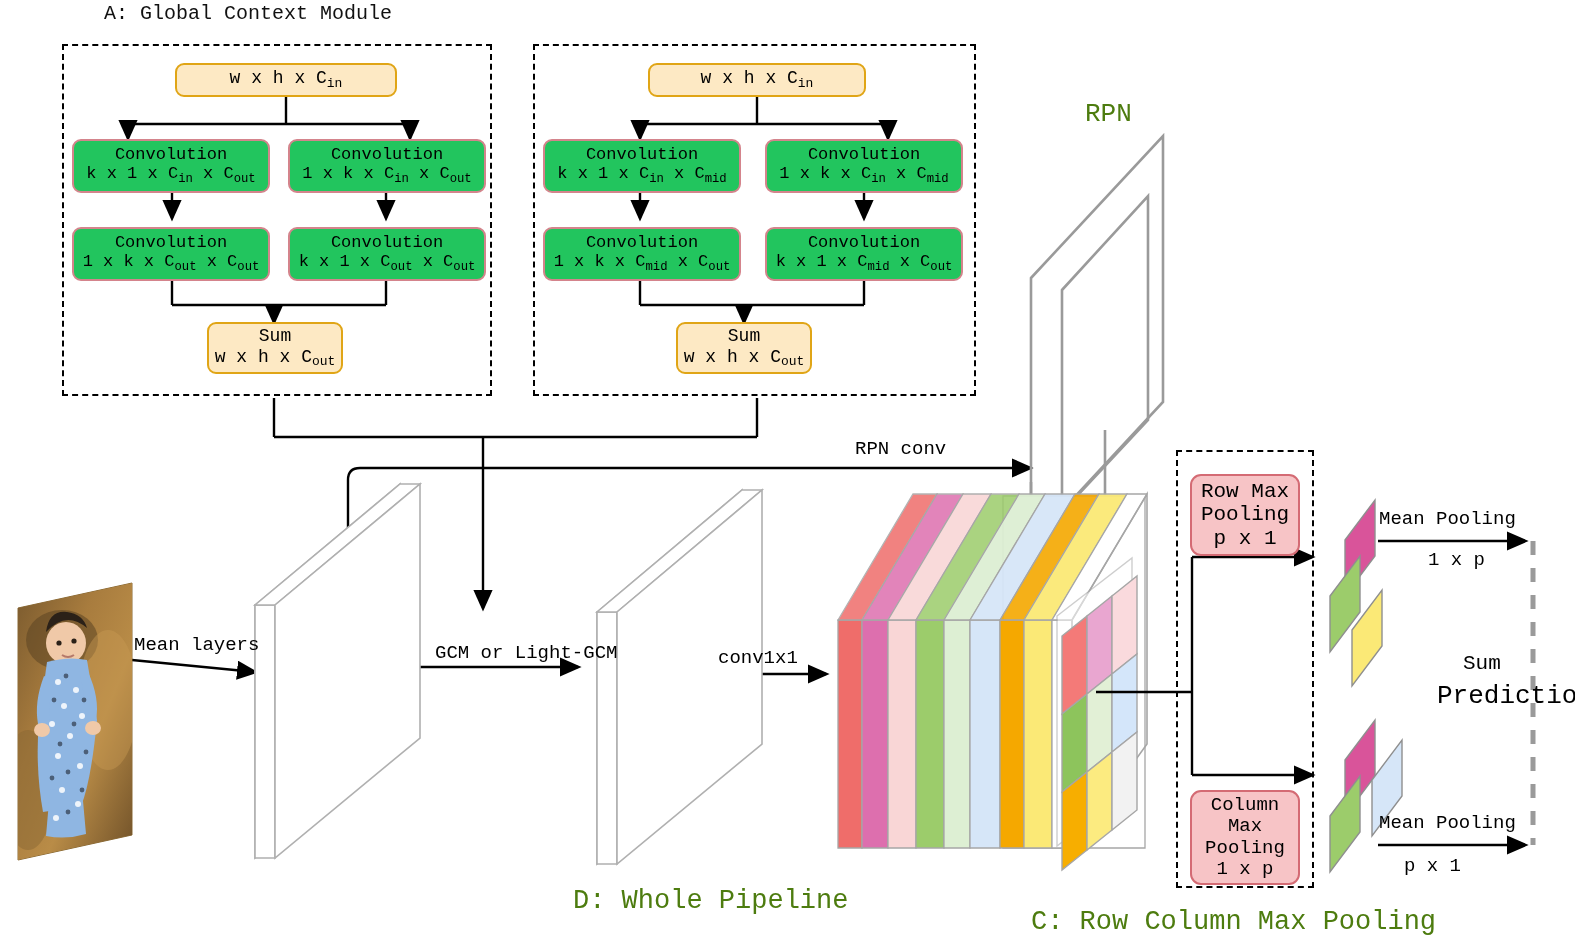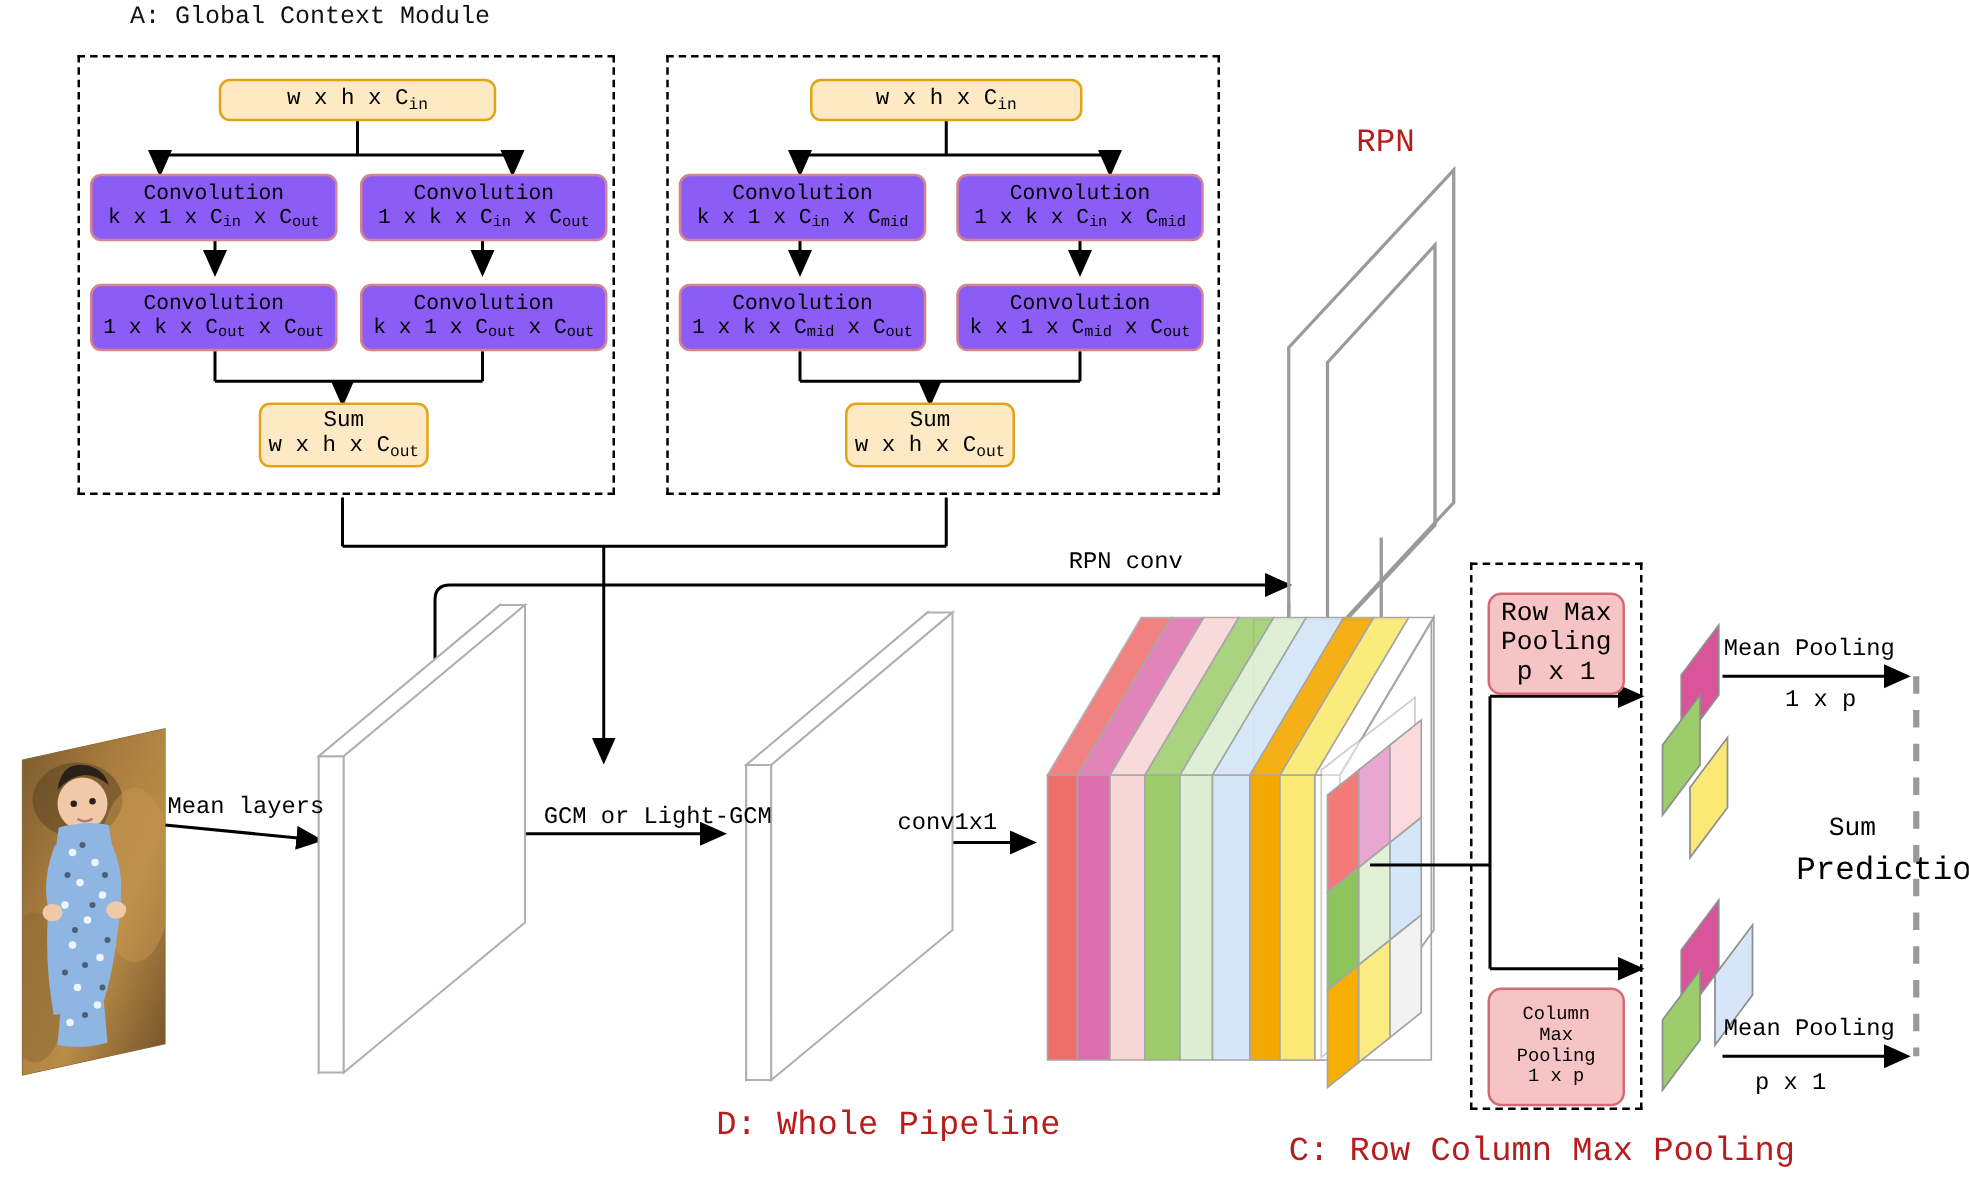--- a/index.html
+++ b/index.html
@@ -3,33 +3,33 @@
 <meta charset="utf-8">
 <style>
   html,body{margin:0;padding:0;background:#fff;}
   body{width:1575px;height:950px;position:relative;overflow:hidden;
        font-family:"Liberation Sans","DejaVu Sans",sans-serif;color:#000;}
   .stage{position:absolute;left:0;top:0;width:1575px;height:950px;font-family:Liberation Mono, monospace;}
   svg.layer{position:absolute;left:0;top:0;width:1575px;height:950px;overflow:visible;}
 
   
   .ptitle{position:absolute;font-size:20px;color:#111;white-space:nowrap;}
-  .btitle{position:absolute;font-size:27px;color:#b91c1c;white-space:nowrap;}
+  .btitle{position:absolute;font-size:27px;color:#4d7c0f;white-space:nowrap;}
 
   
   .dashframe{position:absolute;border:2.5px dashed #000;box-sizing:border-box;}
   .dashframe.thin{border-width:2px;}
 
   
   .node{position:absolute;box-sizing:border-box;display:flex;flex-direction:column;
         align-items:center;justify-content:center;text-align:center;
         border-radius:9px;line-height:1.12;white-space:nowrap;}
   .node .l{display:block;}
   .node.yellow{background:#fde9c4;border:2px solid #e0a516;}
-  .node.pink{background:#8b5cf6;border:2px solid #d4848c;}
+  .node.pink{background:#22c55e;border:2px solid #d4848c;}
   .node.pinkC{background:#f7c4c6;border:2.5px solid #d46b74;border-radius:11px;}
 
   sub{font-size:0.72em;vertical-align:-0.28em;margin-top:32px;}
 
   
   .elabel{position:absolute;font-size:19px;white-space:nowrap;color:#000;}
 </style>
 </head>
 <body>
 
@@ -319,21 +319,21 @@
   <div class="btitle" style="left:1085px;top:99px;font-size:26px;">RPN</div>
 
   <div class="dashframe thin" style="left:1176px;top:450px;width:138px;height:438px;"></div>
 
   <div class="node pinkC" style="left:1190px;top:474px;width:110px;height:82px;font-size:21px;">
     <span class="l">Row Max</span>
     <span class="l">Pooling</span>
     <span class="l">p x 1</span>
   </div>
 
-  <div class="node pinkC" style="left:1190px;top:790px;width:110px;height:95px;font-size:15px;">
+  <div class="node pinkC" style="left:1190px;top:790px;width:110px;height:95px;font-size:19px;">
     <span class="l">Column</span>
     <span class="l">Max</span>
     <span class="l">Pooling</span>
     <span class="l">1 x p</span>
   </div>
 
   <div class="elabel" style="left:1379px;top:508px;">Mean Pooling</div>
   <div class="elabel" style="left:1428px;top:549px;">1 x p</div>
   <div class="elabel" style="left:1379px;top:812px;">Mean Pooling</div>
   <div class="elabel" style="left:1404px;top:855px;">p x 1</div>

